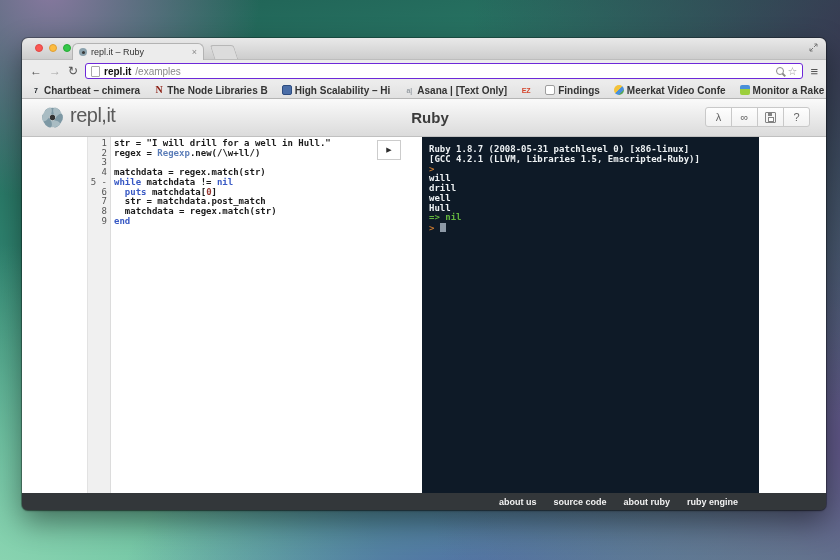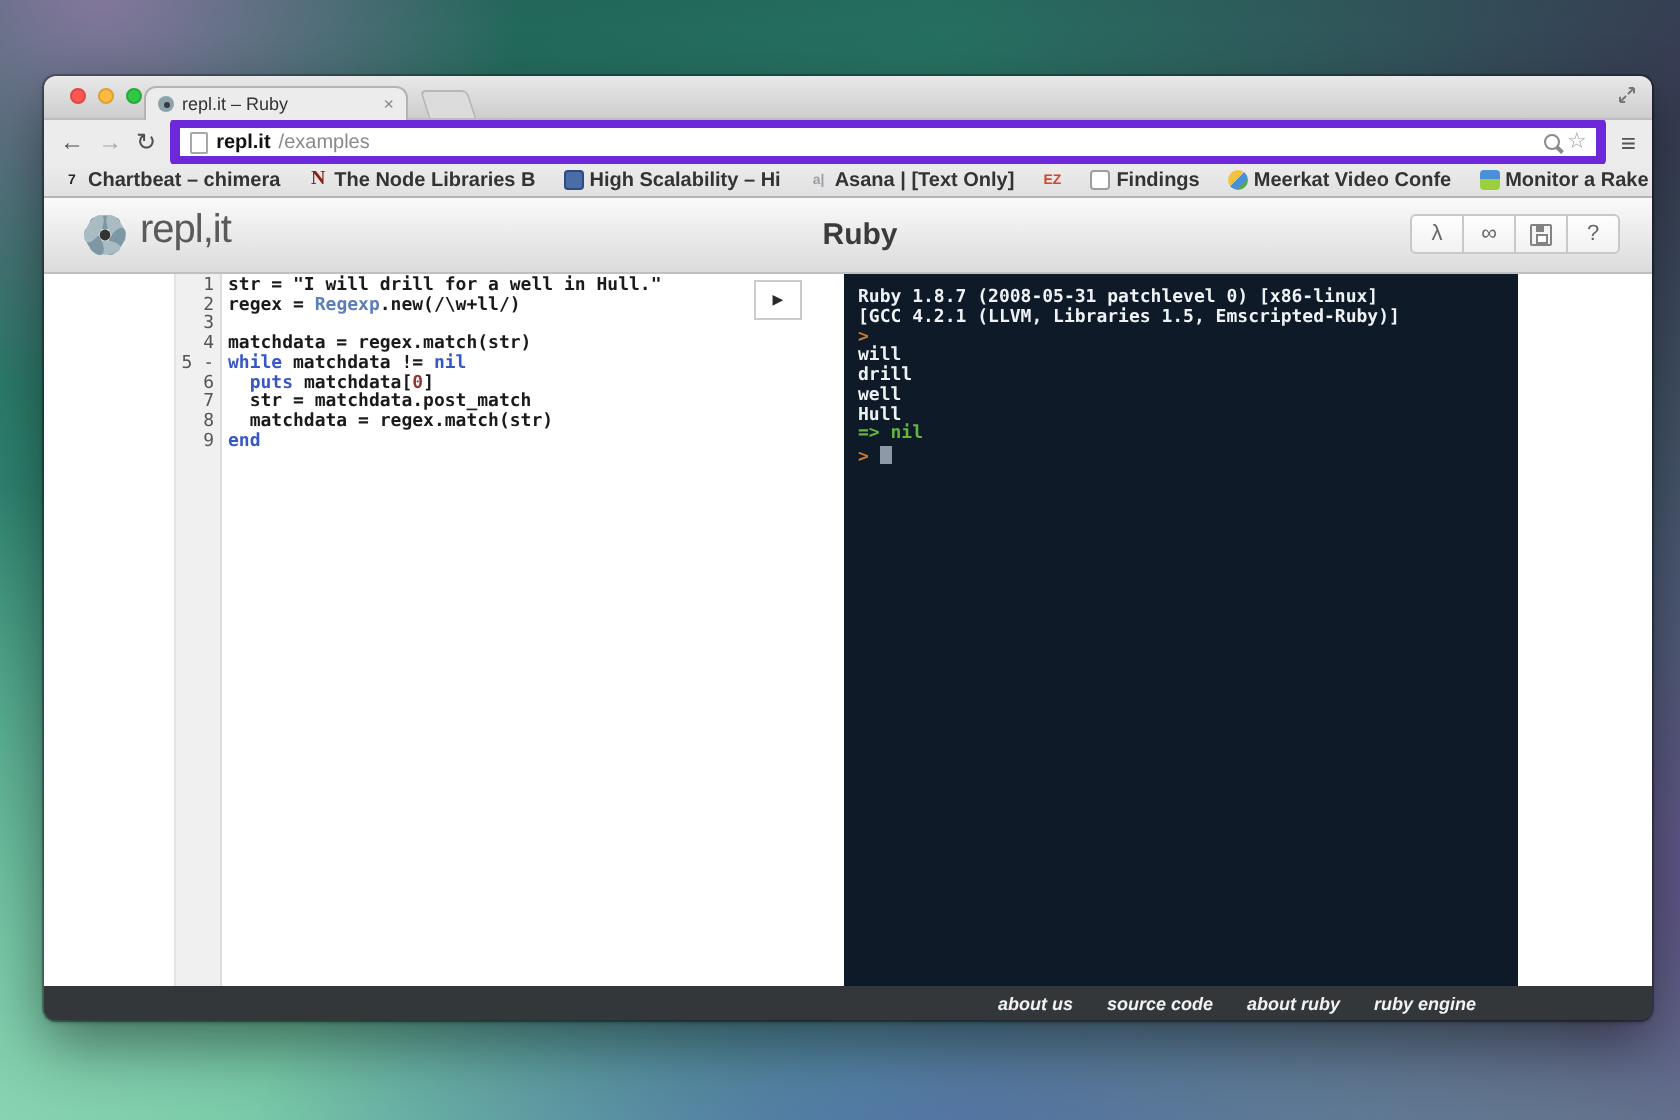--- a/index.html
+++ b/index.html
@@ -36,21 +36,21 @@
   .tab-title{flex:1;white-space:nowrap;overflow:hidden;}
   .tab-close{color:#8a8a8a;font-size:9px;}
   .favicon{width:8px;height:8px;border-radius:50%;background:#8ca3ae;position:relative;flex:none;}
   .favicon::after{content:"";position:absolute;left:2.5px;top:2.5px;width:3px;height:3px;background:#3a3a3a;border-radius:50%;}
   .newtab{position:absolute;left:190px;bottom:0;width:22px;height:13px;background:#dcdcdc;border:1px solid #b7b7b7;border-bottom:none;border-radius:3px 3px 0 0;transform:skewX(18deg);}
   .resize-ic{position:absolute;right:8px;top:5px;}
   
   .toolbar{flex:none;height:22px;background:#ececec;display:flex;align-items:center;gap:7px;padding:0 8px;}
   .navbtn{font-size:12px;line-height:1;color:#4f4f4f;}
   .navbtn.dim{color:#a5a5a5;}
-  .urlfield{flex:1;height:14px;background:#fff;border:5px solid #6d28d9;border-radius:3px;display:flex;align-items:center;gap:4px;padding:0 5px;font-size:10px;}
+  .urlfield{flex:1;height:14px;background:#fff;border:1px solid #6d28d9;border-radius:3px;display:flex;align-items:center;gap:4px;padding:0 5px;font-size:10px;}
   .page-ic{width:7px;height:9px;border:1px solid #a8a8a8;border-radius:1px;background:#fff;flex:none;}
   .url-main{color:#111;font-weight:bold;}
   .url-path{color:#8a8a8a;}
   .url-spacer{flex:1;}
   .mag{width:6px;height:6px;border:1px solid #8a8a8a;border-radius:50%;position:relative;flex:none;}
   .mag::after{content:"";position:absolute;width:4px;height:1.5px;background:#8a8a8a;transform:rotate(45deg);right:-3px;bottom:-1px;}
   .star{color:#9a9a9a;font-size:11px;line-height:1;}
   .menu-ic{font-size:13px;color:#555;line-height:1;}
   
   .bookmarksbar{flex:none;height:16px;background:linear-gradient(#ececec,#e1e1e1);border-bottom:1px solid #b5b5b5;display:flex;align-items:center;gap:14px;padding:0 9px;overflow:hidden;}
@@ -87,21 +87,21 @@
   .divider{width:3px;flex:none;background:#fff;}
   .console{width:337px;flex:none;background:#0e1a27;box-sizing:border-box;padding:8px 0 0 7px;font:bold 9px/9.75px "DejaVu Sans Mono",monospace;overflow:hidden;}
   .con-line{min-height:9.75px;white-space:pre;}
   .c-out{color:#eef2f4;}
   .c-prompt{color:#c97a2f;}
   .c-result{color:#63b53e;}
   .c-cursor{display:inline-block;width:6px;height:9px;background:#8d99a6;vertical-align:-1px;}
   .spacer-r{flex:1;}
   
   .footer{flex:none;height:17px;background:#33373a;display:flex;align-items:center;justify-content:flex-end;gap:17px;padding-right:88px;}
-  .flink{font-size:9px;font-weight:bold;color:#f2f2f2;white-space:nowrap;font-style:italic;}
+  .flink{font-size:9px;font-weight:bold;color:#f2f2f2;white-space:nowrap;}
 </style>
 </head>
 <body>
 
 <div class="window" data-name="browser-window">
 
   <div class="titlebar" data-name="browser-titlebar">
     <div class="lights" data-name="window-controls">
       <span class="light r" data-name="close-window-button"></span>
       <span class="light y" data-name="minimize-window-button"></span>

